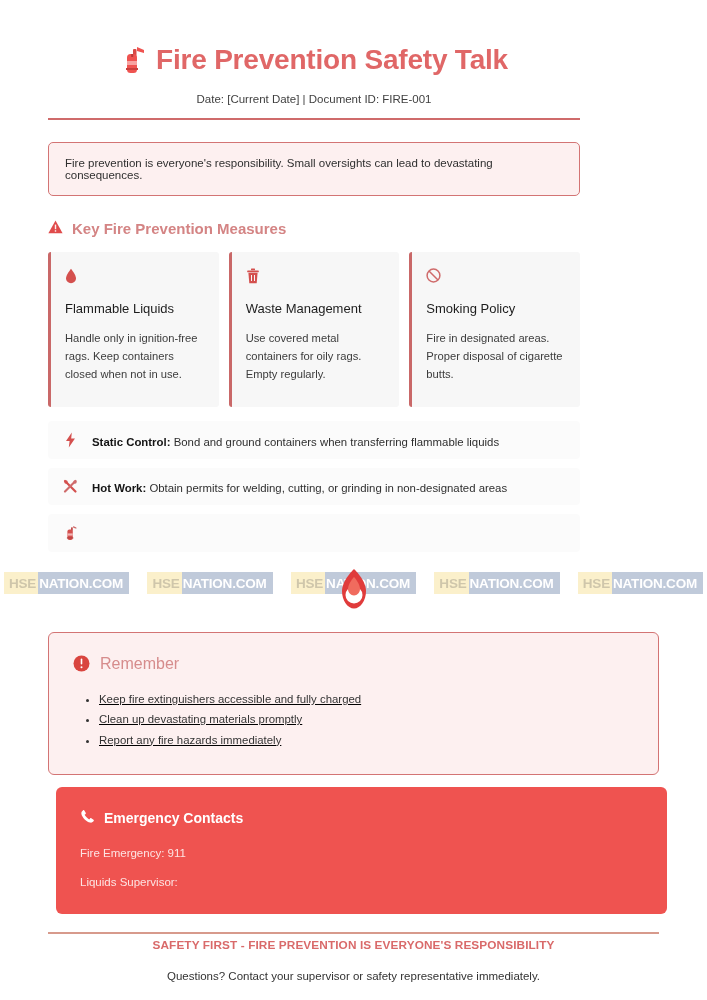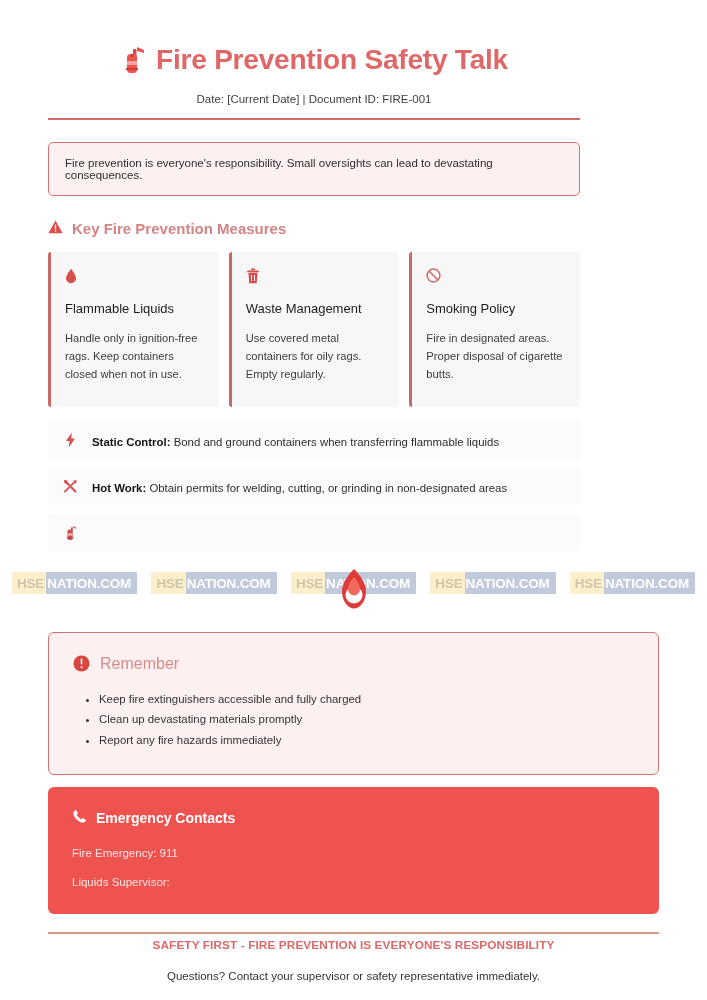--- a/index.html
+++ b/index.html
@@ -114,21 +114,21 @@
   
   .watermark-band {
     position: absolute;
     left: 0;
     top: 560px;
     width: 707px;
     height: 46px;
     display: flex;
     align-items: center;
     justify-content: space-between;
-    padding: 0 12px;
+    padding: 0 4px;
   }
   .wm {
     display: flex;
     align-items: stretch;
     height: 22px;
     opacity: 0.88;
   }
   .wm-a {
     background: #fbefc4;
     color: #c9bfa0;
@@ -173,31 +173,32 @@
     display: flex;
     align-items: flex-start;
     gap: 10px;
     font-size: 16px;
     color: #d68c8c;
     margin-bottom: 13px;
   }
   .remember ul {
     margin-left: 26px;
     list-style: disc;
+    text-decoration: underline;
   }
   .remember li {
     font-size: 11.4px;
     color: #333333;
     line-height: 1.78;
   }
 
   
   .emergency {
     position: absolute;
-    left: 48px;
+    left: 56px;
     top: 787px;
     width: 611px;
     height: 127px;
     background: #ef5350;
     border-radius: 6px;
     padding: 22px 24px;
     color: #ffffff;
   }
   .emergency-head {
     display: flex;

